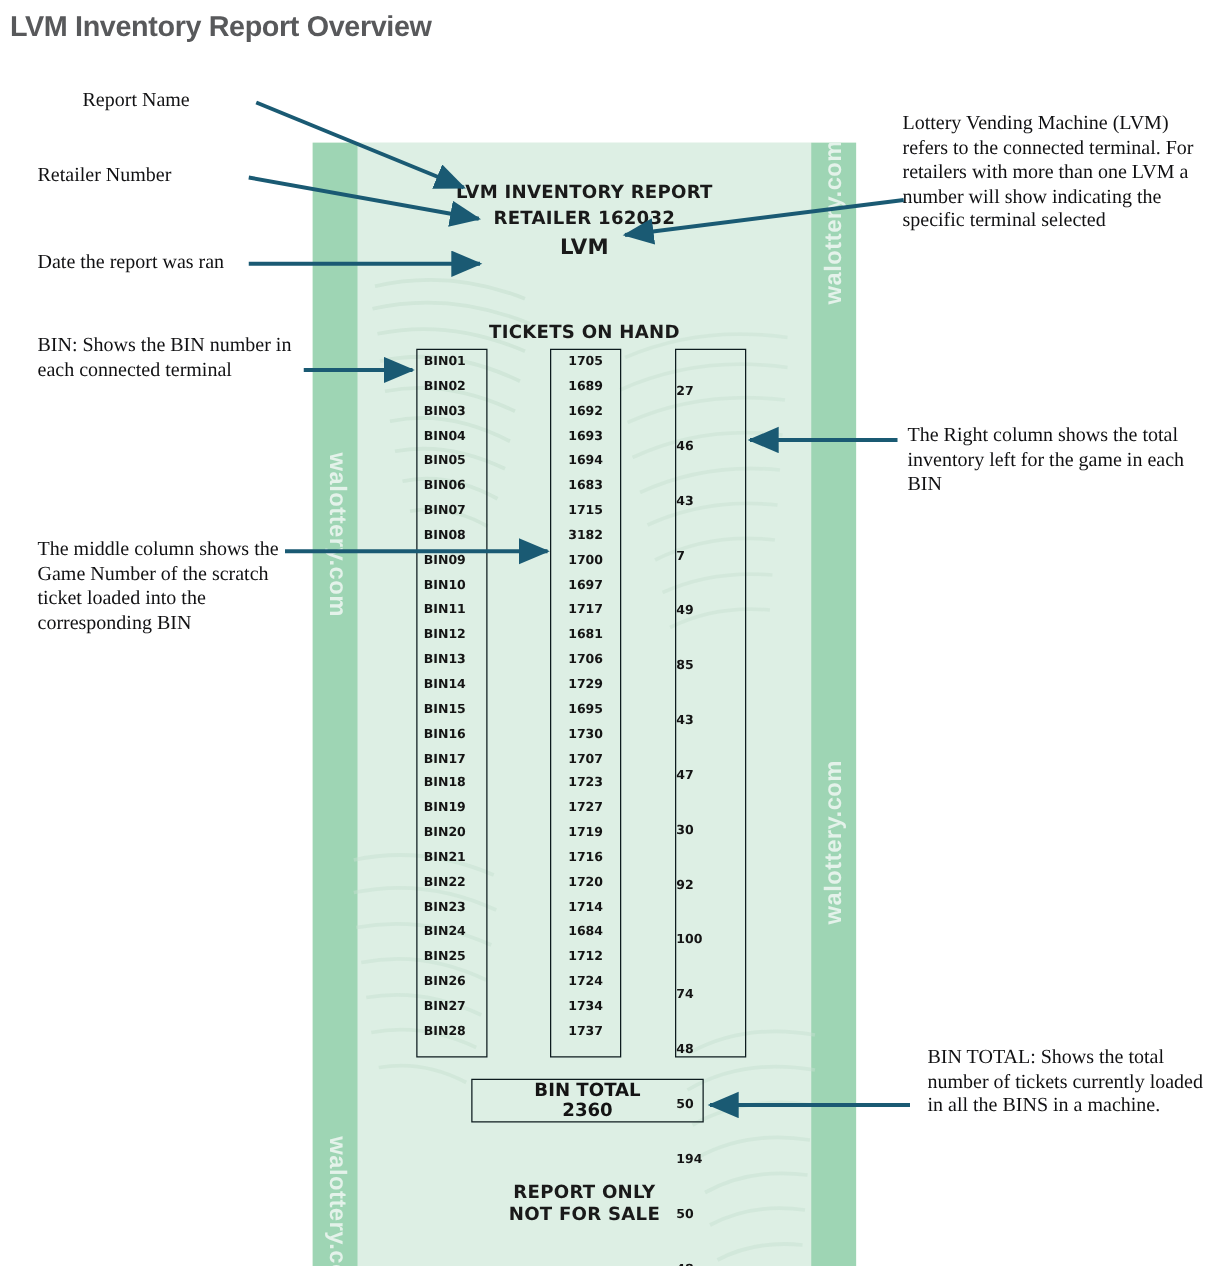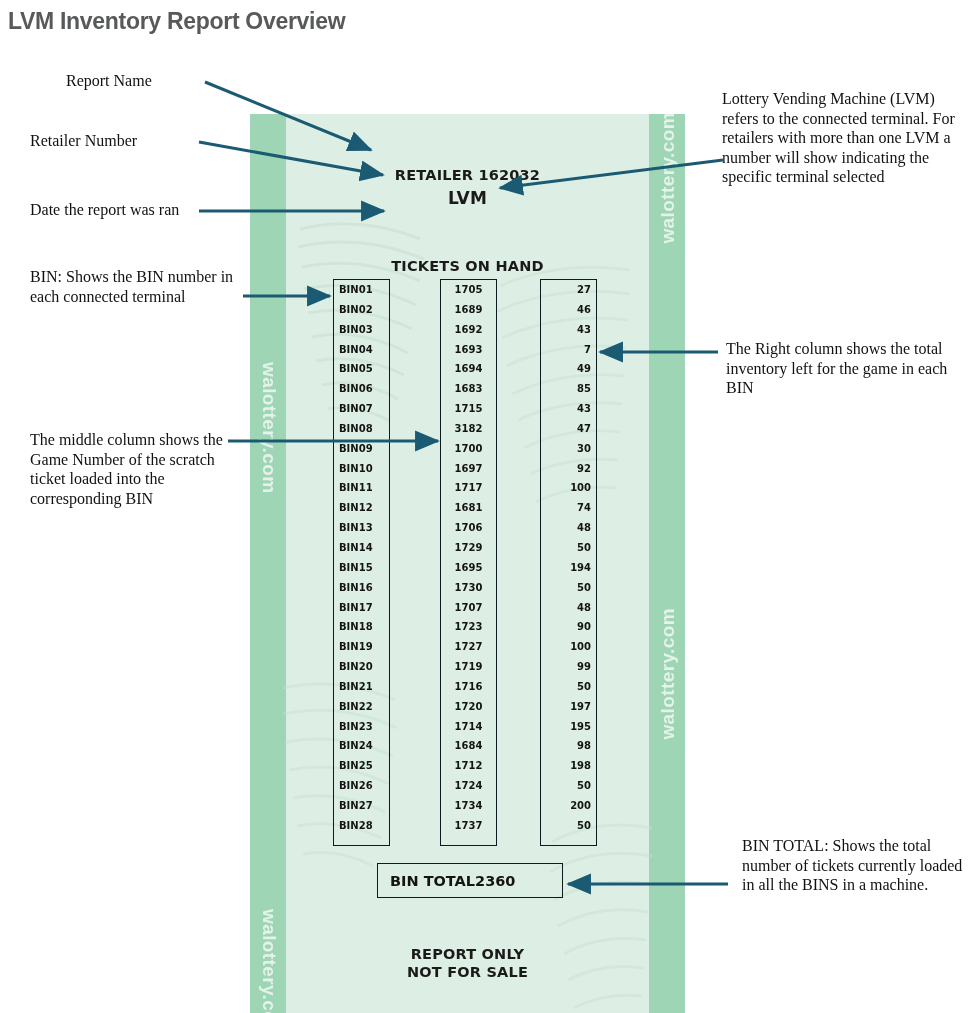--- a/index.html
+++ b/index.html
@@ -60,28 +60,28 @@
     box-sizing:border-box;height:567px;
     font-family:"DejaVu Sans", sans-serif;
     font-size:10px;font-weight:bold;color:#141414;
   }
   .col.c-bin{left:0;width:57px;}
   .col.c-game{left:107px;width:57px;}
   .col.c-qty{left:207px;width:57px;}
   .cell{height:19.85px;line-height:19.85px;}
   .col.c-bin .cell{text-align:left;padding-left:5px;}
   .col.c-game .cell{text-align:center;}
-  .col.c-qty .cell{text-align:right;padding-right:5px;}
+  .col.c-qty .cell{padding-right:5px;margin-top:24px;}
 
   #bin-total-box{
     position:absolute;left:127px;top:749px;width:186px;height:35px;
     border:1.6px solid #0d1b1e;box-sizing:border-box;
     font-family:"DejaVu Sans", sans-serif;font-weight:bold;font-size:14.5px;
     color:#141414;display:flex;align-items:center;
-    padding:0 12px;justify-content:flex-start;
+    padding:0 12px;justify-content:center;flex-direction:column;
   }
   #footer-1{top:832px;font-size:14.5px;letter-spacing:.2px;}
   #footer-2{top:850px;font-size:14.5px;letter-spacing:.2px;}
 
   
   .ann{
     position:absolute;color:#111113;font-size:16px;line-height:1.22;
     font-family:Liberation Serif, serif;
   }
   #svg-leaders{position:absolute;left:0;top:0;width:980px;height:1013px;pointer-events:none;}
@@ -151,20 +151,21 @@
           <path d="M112 42 q-58 -10 -102 16"></path>
         <path d="M110 70 q-54 -8 -96 16"></path>
           <path d="M108 98 q-50 -8 -90 14"></path>
         <path d="M106 126 q-46 -6 -82 14"></path>
           <path d="M104 154 q-42 -6 -76 12"></path>
         <path d="M102 182 q-38 -4 -68 12"></path>
       </g>
     </svg>
   </div>
 
+  <div class="rc" id="hdr-title">LVM INVENTORY REPORT</div>
   <div class="rc" id="hdr-retailer">RETAILER 162032</div>
   <div class="rc" id="hdr-lvm">LVM</div>
   <div class="rc" id="hdr-tickets">TICKETS ON HAND</div>
 
   <div id="table-wrap">
     <div class="col c-bin" id="col-bin">
         <div class="cell">BIN01</div>
         <div class="cell">BIN02</div>
         <div class="cell">BIN03</div>
         <div class="cell">BIN04</div>

